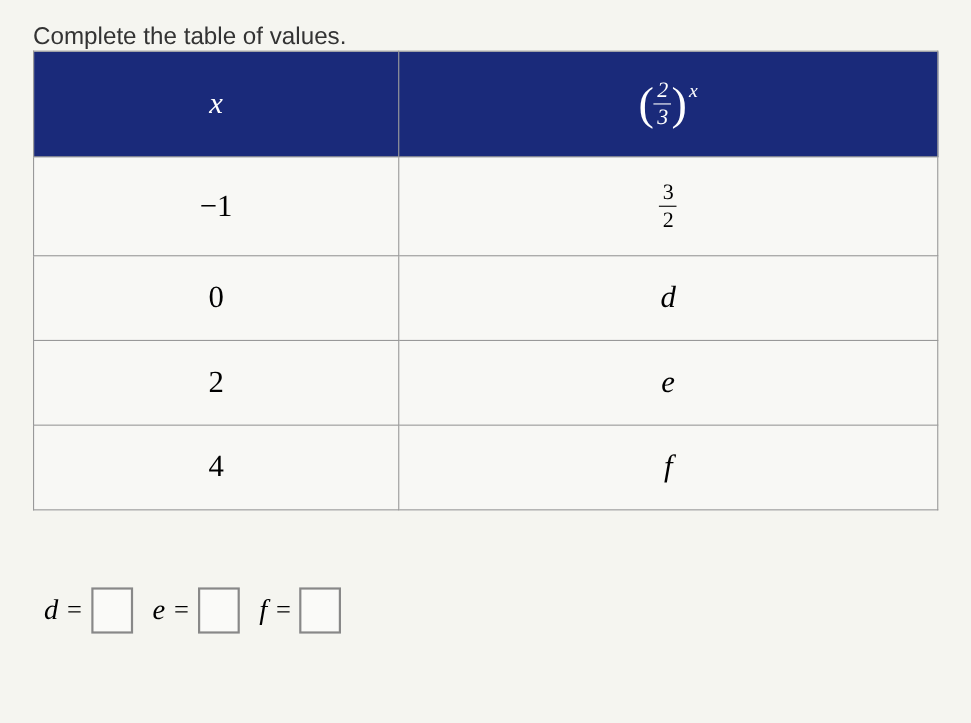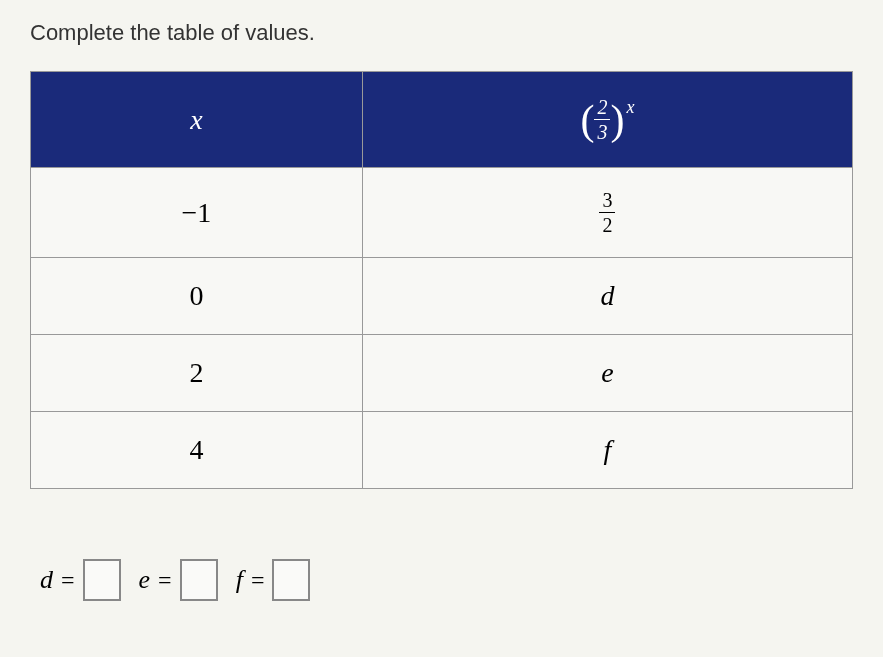--- a/index.html
+++ b/index.html
@@ -10,21 +10,20 @@
     body {
       font-family: Arial, sans-serif;
       background: #f5f5f0;
       padding: 20px 30px;
       width: 883px;
       height: 657px;
     }
     .instruction {
       font-size: 22px;
       color: #333;
-      margin-bottom: 25px;
       font-weight: 400;
     }
     table {
       width: 100%;
       border-collapse: collapse;
       margin-bottom: 70px;
     }
     th {
       background: #1a2a7a;
       color: white;

